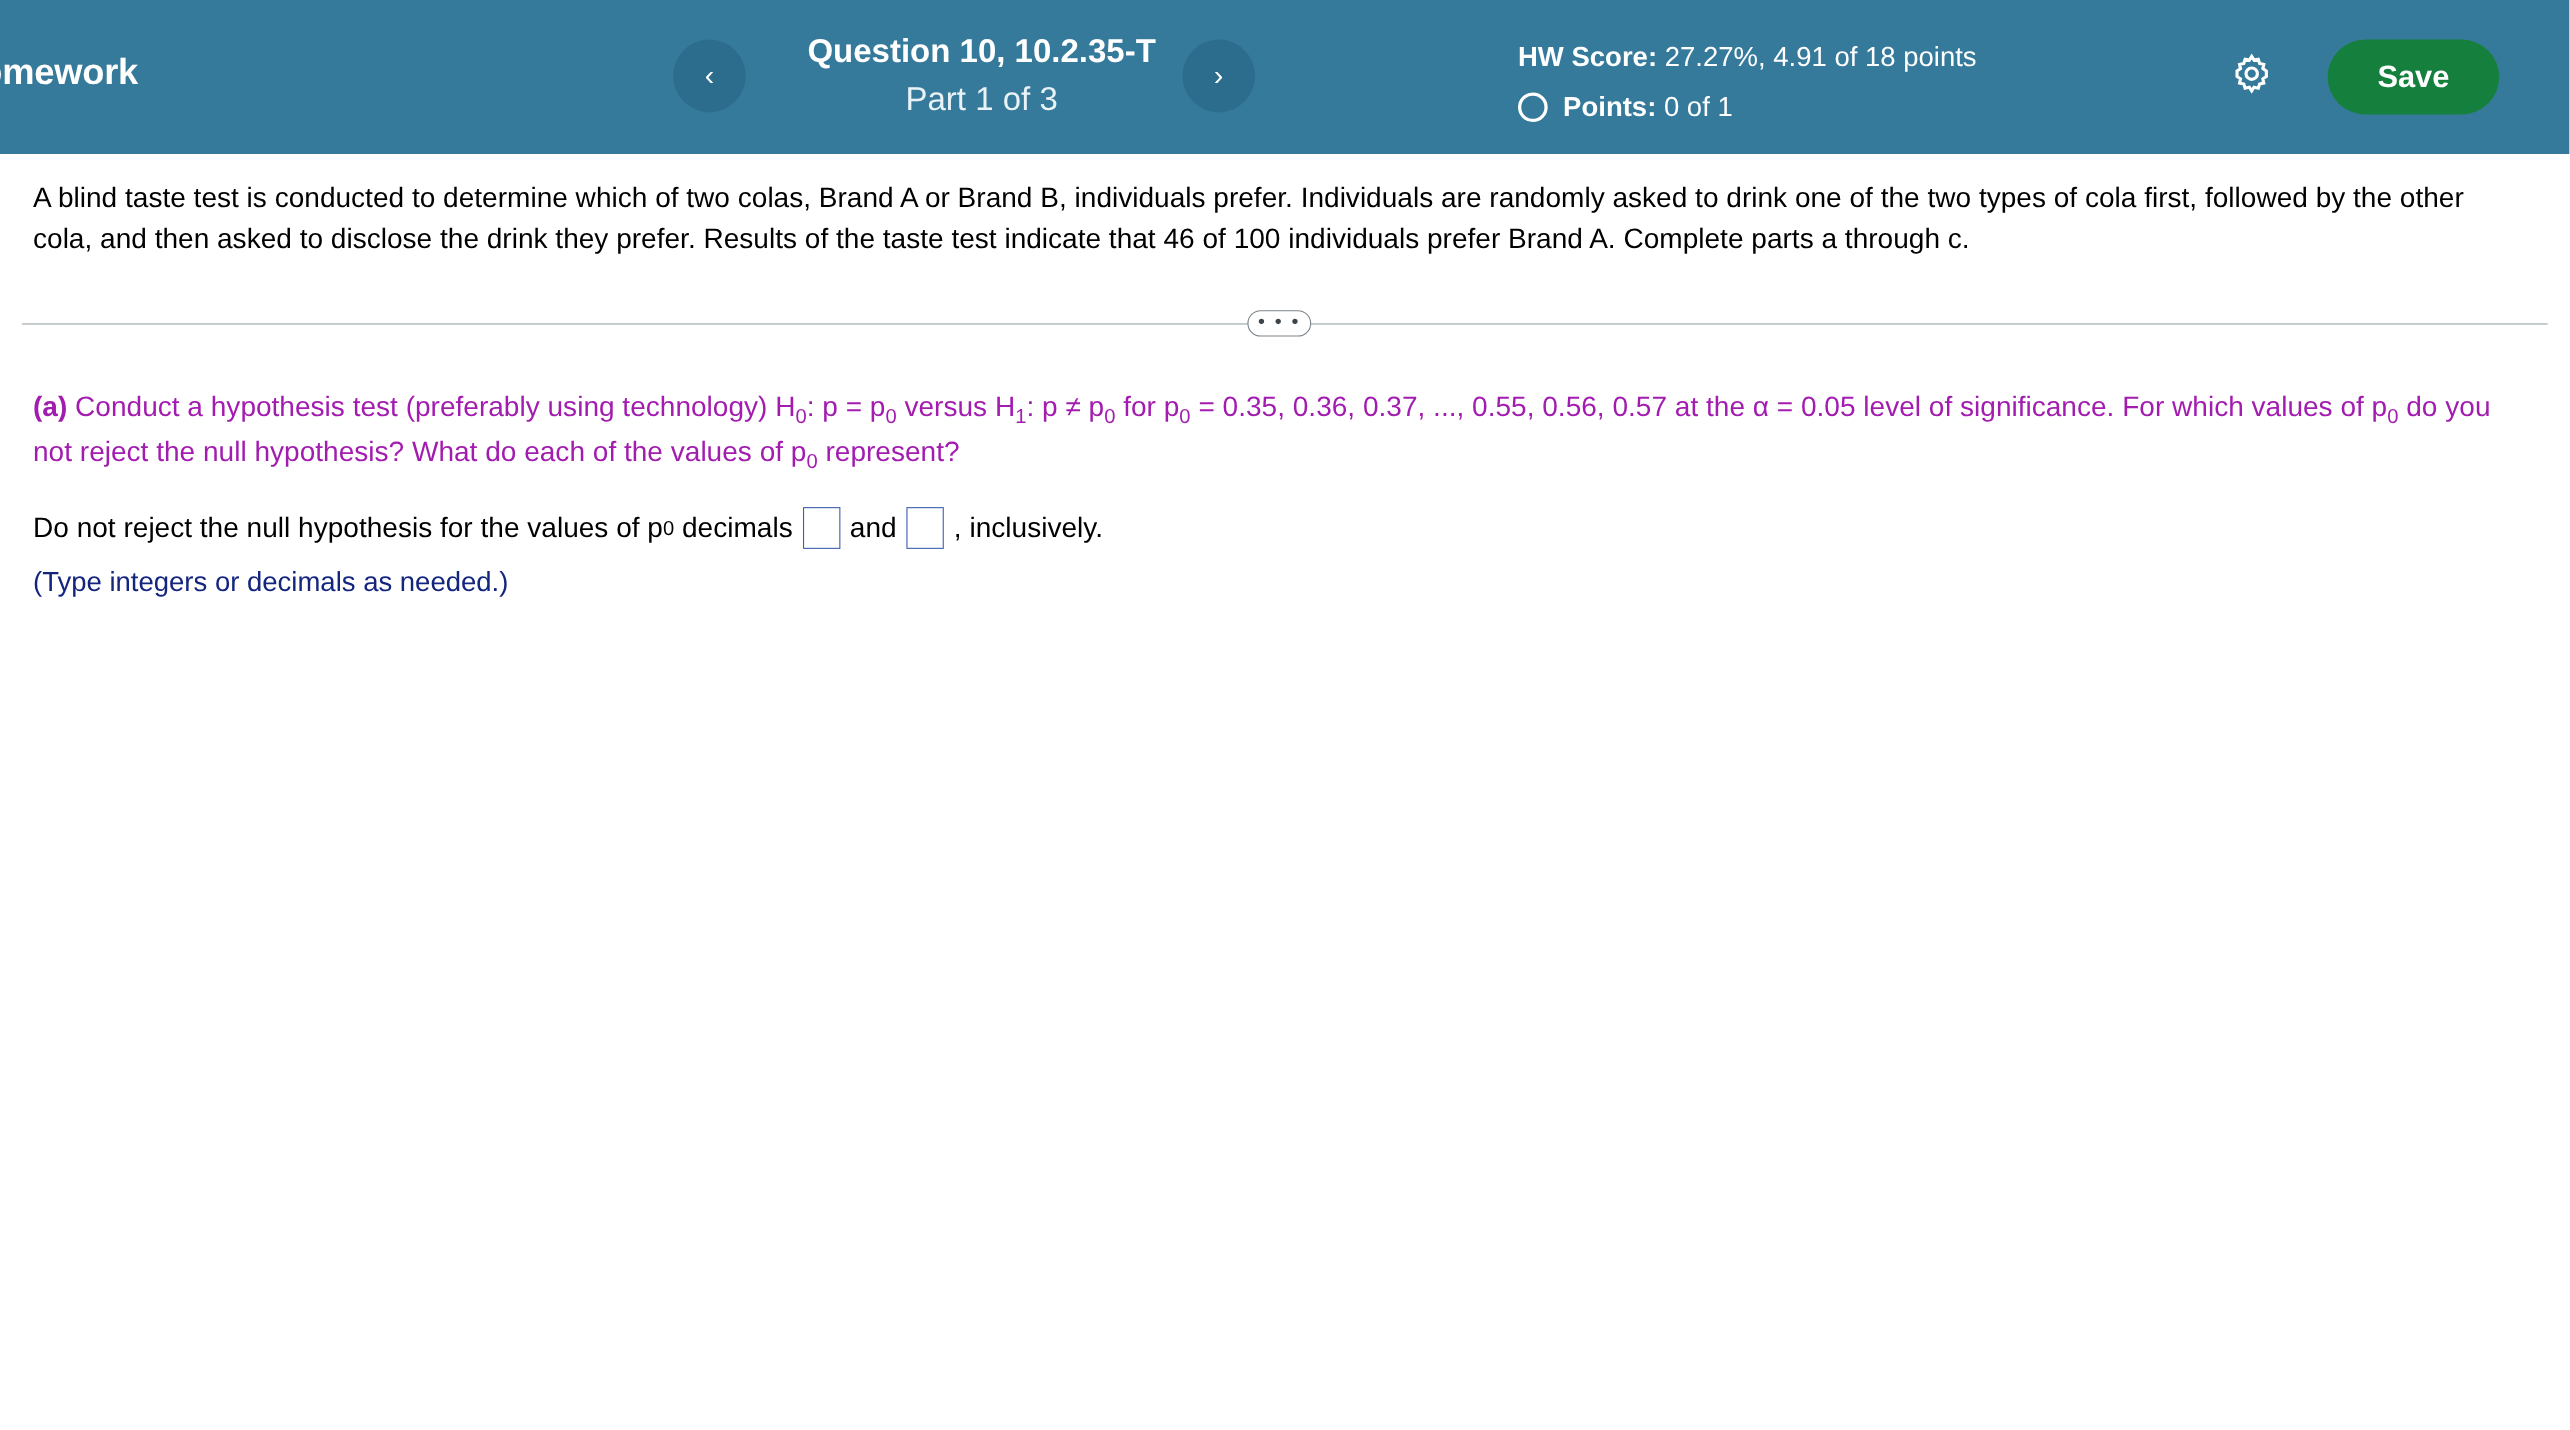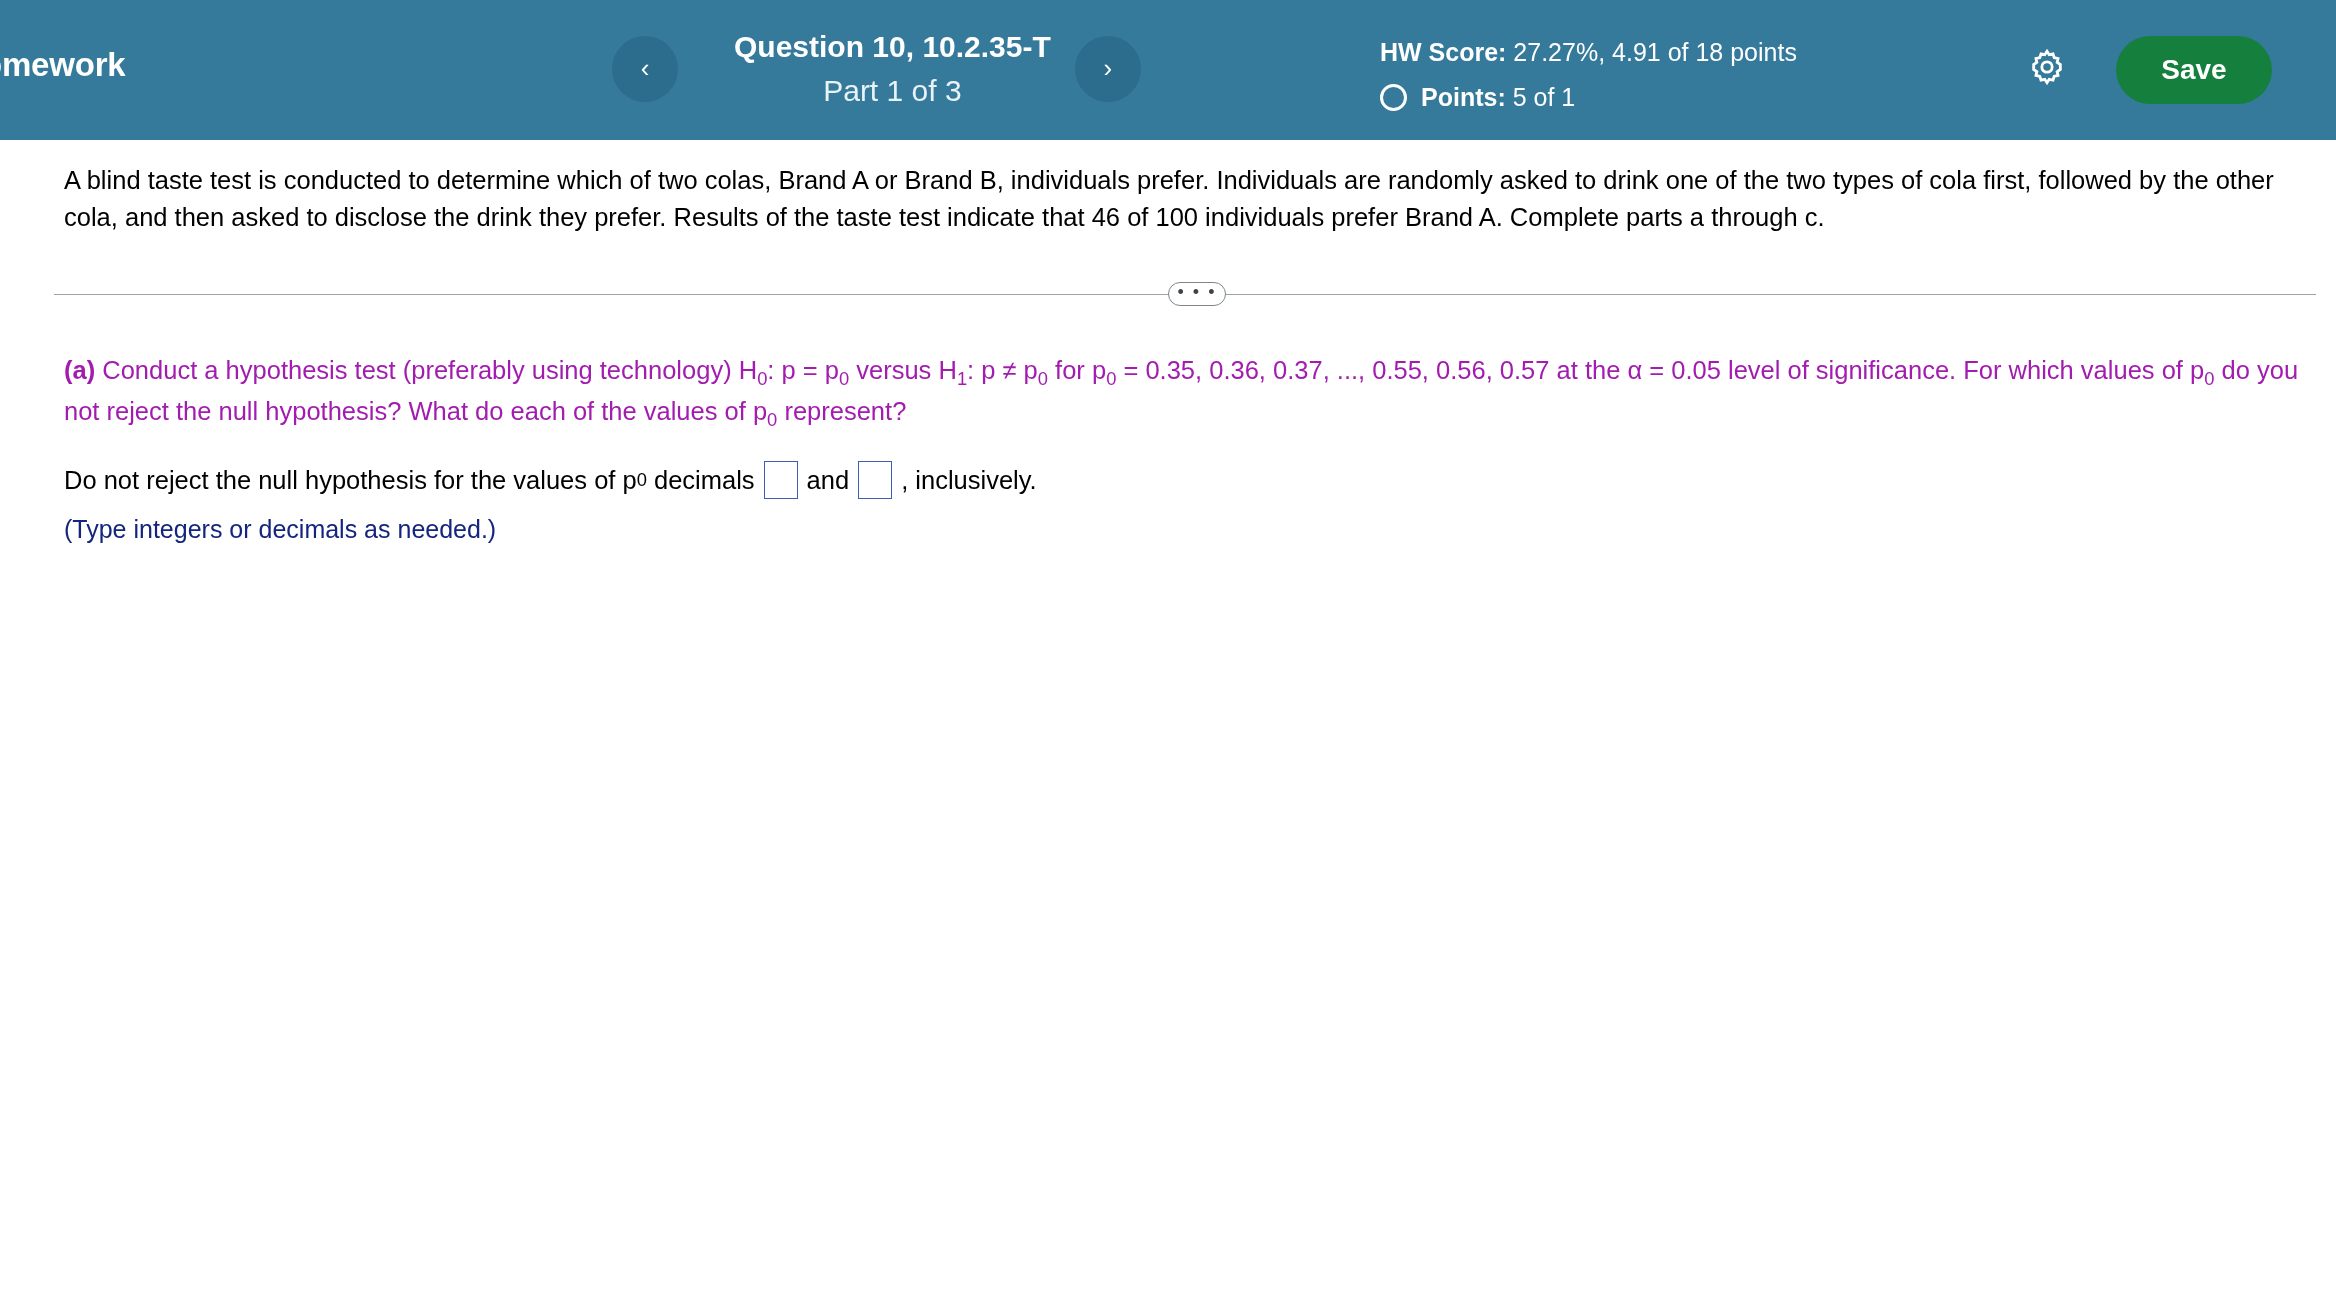--- a/index.html
+++ b/index.html
@@ -110,21 +110,20 @@
     border-radius: 34px;
     font-size: 28px;
     font-weight: bold;
     font-family: "Liberation Sans", sans-serif;
     cursor: pointer;
   }
 
   
   .content {
     padding: 0 30px;
-    margin-left: 34px;
   }
   .prompt {
     margin-top: 22px;
     font-size: 25.5px;
     line-height: 1.46;
     color: #000000;
     max-width: 2260px;
   }
   .divider {
     position: relative;
@@ -219,21 +218,21 @@
 
   <div class="score-block">
     <div class="score-line-1">
       <b>HW Score:</b>
       <span>27.27%, 4.91 of 18 points</span>
     </div>
     <div class="points-line">
       <span class="radio-circle"></span>
       <span>
         <b>Points:</b>
-        <span>5 of 1</span>
+        <span>0 of 1</span>
       </span>
     </div>
   </div>
 
   <div class="gear-wrap">
     <svg width="40" height="40" viewBox="0 0 24 24" fill="none" stroke="#ffffff" stroke-width="1.7">
       <circle cx="12" cy="12" r="3.1"></circle>
       <path d="M12 2.6 13.3 4.6 15.6 4.1 16.3 6.4 18.6 6.9 18.1 9.2 20 10.5 20 13.5 18.1 14.8 18.6 17.1 16.3 17.6 15.6 19.9 13.3 19.4 12 21.4 10.7 19.4 8.4 19.9 7.7 17.6 5.4 17.1 5.9 14.8 4 13.5 4 10.5 5.9 9.2 5.4 6.9 7.7 6.4 8.4 4.1 10.7 4.6 Z"></path>
     </svg>
   </div>

